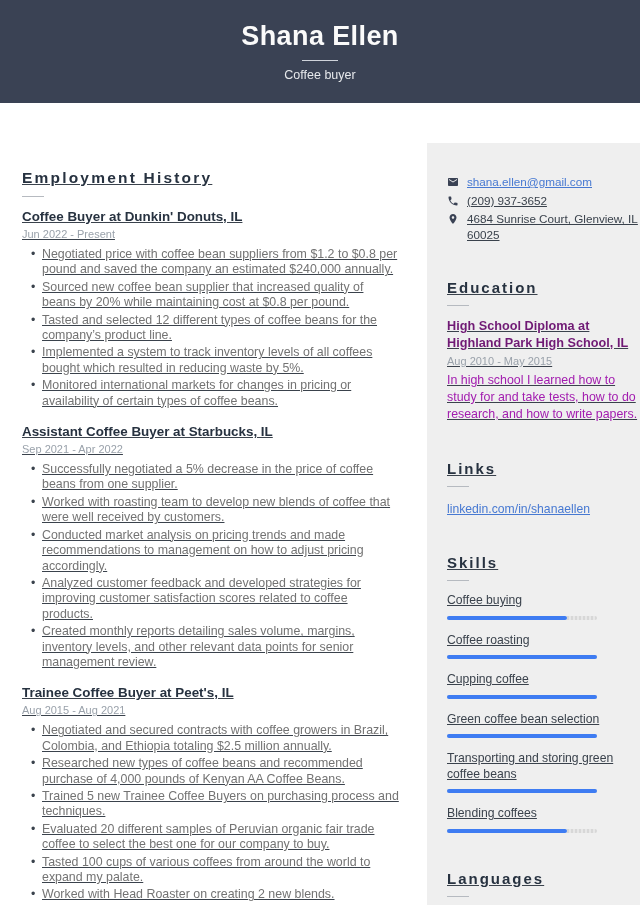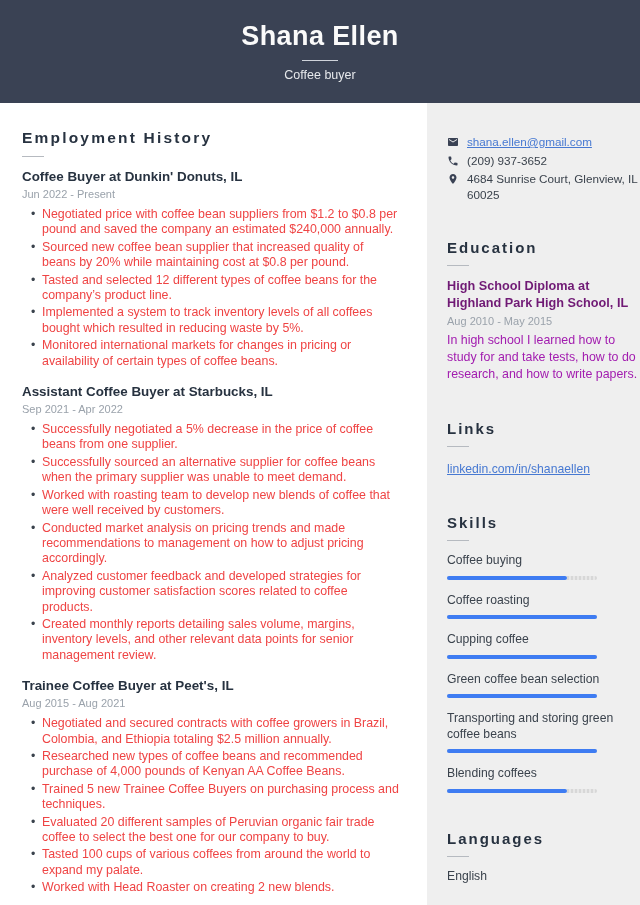--- a/index.html
+++ b/index.html
@@ -3,51 +3,52 @@
 <meta charset="utf-8">
 <style>
   * { margin:0; padding:0; box-sizing:border-box; }
   html,body { background:#fff; }
   .page {
     width:640px; height:905px; overflow:hidden;
     font-family:"Liberation Sans", sans-serif;
     display:flex; flex-direction:column;
     color:#3a424c; background:#fff;
     margin:0 auto;
+    gap:40px;
   }
   
   .header {
     height:103px; flex:none;
     background:var(--header-bg,#3a4254);
     display:flex; flex-direction:column; align-items:center; justify-content:center;
   }
   .name { font-size:27px; font-weight:700; color:#fafafa; letter-spacing:.4px; }
   .header-rule { width:36px; border-top:1px solid #cfd3da; margin:8px 0 7px; }
   .job-subtitle { font-size:12.5px; color:#e7e9ec; }
 
   
-  .columns { display:flex; flex:1; min-height:0; }
+  .columns { display:flex; flex:1; min-height:0;text-decoration:underline; }
   .left  { width:415px; flex:none; padding:26px 16px 0 22px; overflow:hidden; background:#fff; }
   .right { width:235px; flex:none; padding:31px 20px 0 20px; overflow:hidden; background:var(--sidebar-bg,#efefef);margin-left:12px; }
 
   
   .section-heading {
     font-size:15.5px; font-weight:700; letter-spacing:2.2px;
     color:#273240;
   }
   .rule { width:22px; border-top:1px solid #b6bac0; margin:9px 0 12px; }
 
   
   .job { margin-bottom:15px; }
   .job-title { font-size:13.4px; font-weight:700; color:#273240; line-height:16px; }
   .job-period { font-size:11px; color:#9aa2ab; margin:3px 0 7px; }
   ul.bullets { list-style:none; padding-left:20px; }
   ul.bullets li {
     position:relative; font-size:12.4px; line-height:15.4px;
-    color:#ef4444; margin-bottom:2px;
+    color:#737373; margin-bottom:2px;
   }
   ul.bullets li::before { content:"\2022"; position:absolute; left:-11px; color:#3a424c; }
 
   
   .contact-row { display:flex; gap:8px; font-size:11.7px; line-height:15.5px; margin-bottom:3px; }
   .contact-row .icon { width:12px; height:12px; flex:none; margin-top:2px; fill:#3a4254; }
   .contact-text { color:#3a424c; }
   a.link { color:var(--link-blue,#4779d2); text-decoration:underline; cursor:pointer; }
 
   .side-section { margin-top:37px; }
@@ -104,21 +105,20 @@
             </ul>
           </div>
 
           <div class="job">
             <div class="job-title">Assistant Coffee Buyer at Starbucks, IL</div>
             <div class="job-period">Sep 2021 - Apr 2022</div>
             <ul class="bullets">
 
                 <li>Successfully negotiated a 5% decrease in the price of coffee beans from one supplier.</li>
 
-                <li>Successfully sourced an alternative supplier for coffee beans when the primary supplier was unable to meet demand.</li>
 
                 <li>Worked with roasting team to develop new blends of coffee that were well received by customers.</li>
 
                 <li>Conducted market analysis on pricing trends and made recommendations to management on how to adjust pricing accordingly.</li>
 
                 <li>Analyzed customer feedback and developed strategies for improving customer satisfaction scores related to coffee products.</li>
 
                 <li>Created monthly reports detailing sales volume, margins, inventory levels, and other relevant data points for senior management review.</li>
 
             </ul>

